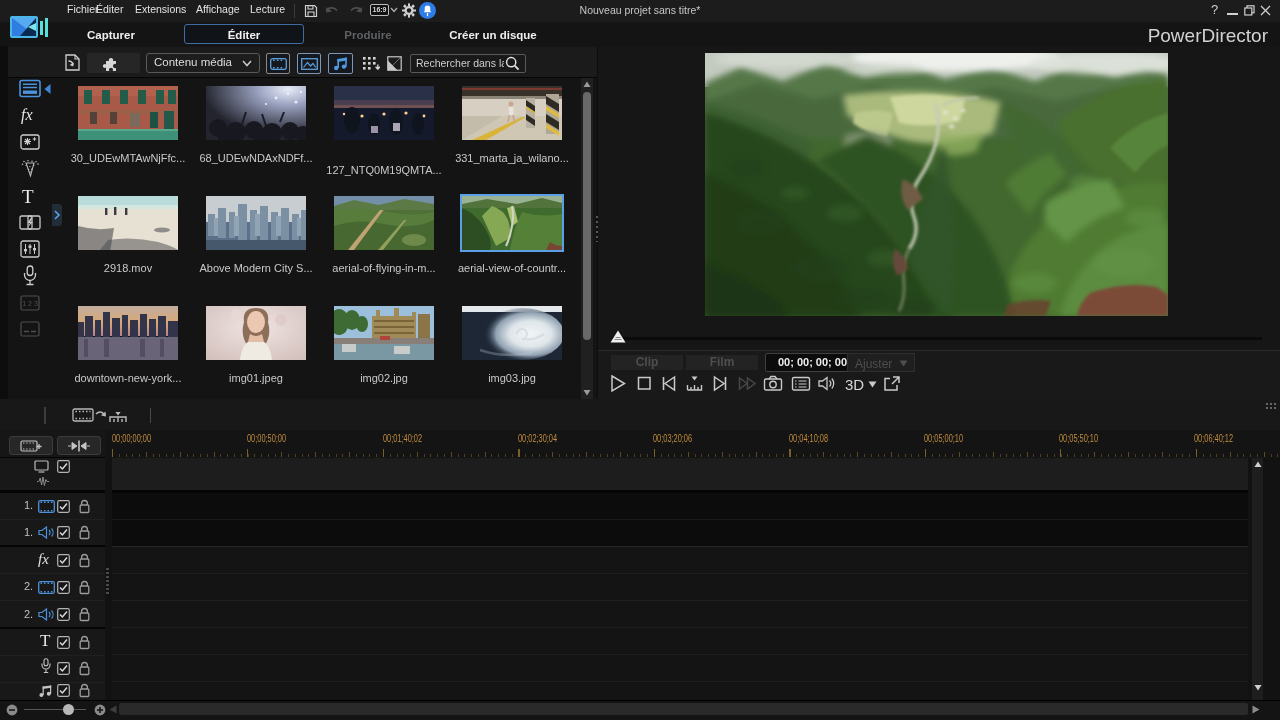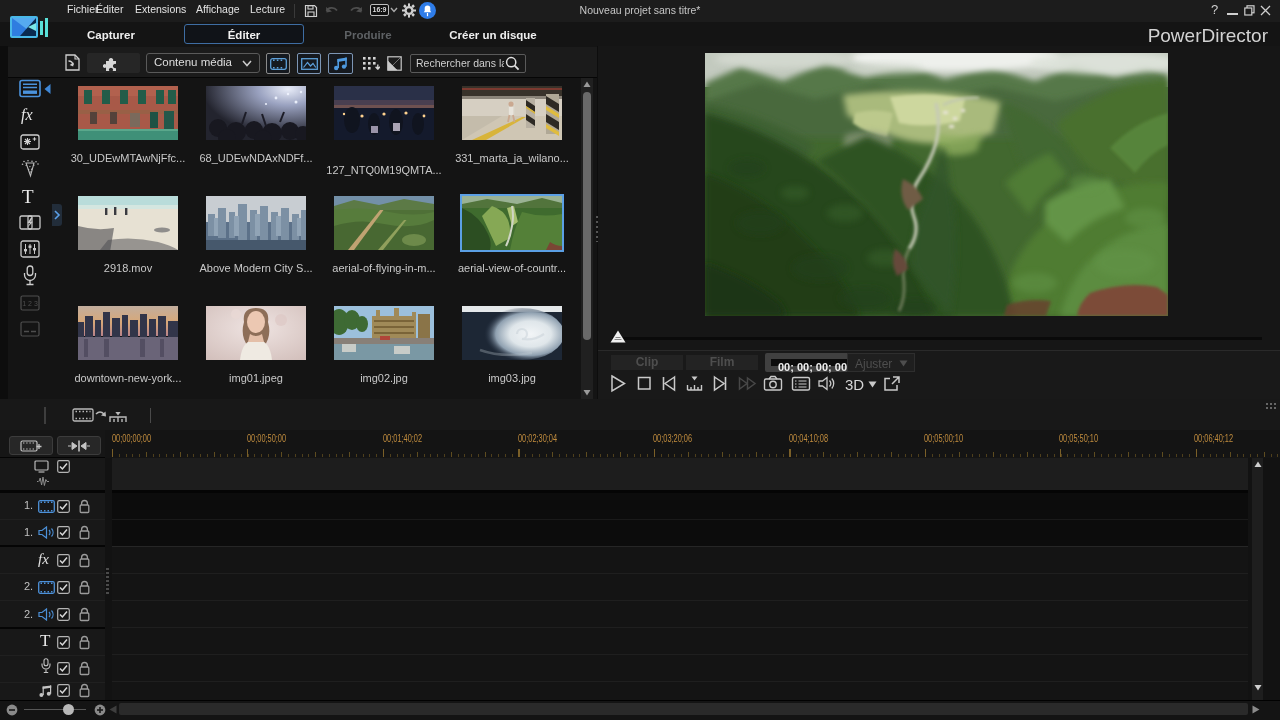--- a/index.html
+++ b/index.html
@@ -617,21 +617,21 @@
 
 <div class="abs" style="left:612px;top:337px;width:650px;height:3px;background:#0a0a0a;"></div>
 <svg class="abs" style="left:610px;top:330px" width="16" height="13" viewBox="0 0 16 13">
  <path d="M8 0.5 L15.5 12.5 H0.5 Z" fill="#f0f0f0"></path>
  <path d="M4.5 9.5 h7 M5.5 7.5 h5" stroke="#888" stroke-width="1"></path>
 </svg>
 
 <div class="abs" style="left:598px;top:350px;width:682px;height:49px;background:#191919;border-top:1px solid #2a2a2a;"></div>
 <div class="abs" style="left:611px;top:355px;width:72px;height:15px;background:#232323;color:#4e4e4e;font-size:12px;font-weight:bold;text-align:center;line-height:15px;">Clip</div>
 <div class="abs" style="left:686px;top:355px;width:72px;height:15px;background:#232323;color:#4e4e4e;font-size:12px;font-weight:bold;text-align:center;line-height:15px;">Film</div>
-<div class="abs" style="left:765px;top:353px;width:95px;height:19px;background:#0c0c0c;border:6px solid #404040;border-radius:2px;color:#ededed;font-size:11px;font-weight:bold;text-align:center;line-height:17px;">00; 00; 00; 00</div>
+<div class="abs" style="left:765px;top:353px;width:95px;height:19px;background:#0c0c0c;border:1px solid #404040;border-radius:2px;color:#ededed;font-size:11px;font-weight:bold;text-align:center;line-height:17px;">00; 00; 00; 00</div>
 <div class="abs" style="left:847px;top:353px;width:68px;height:19px;background:#1f1f1f;border:1px solid #2e2e2e;"></div>
 <div class="txt" style="left:855px;top:357px;font-size:12px;color:#4e4e4e;">Ajuster</div>
 <svg class="abs" style="left:899px;top:360px" width="9" height="7" viewBox="0 0 9 7">
       <path d="M0.5 0.5 L8.5 0.5 L4.5 6.5 Z" fill="#4e4e4e"></path>
     </svg>
 
 <svg class="abs" style="left:609px;top:374px" width="18" height="19" viewBox="0 0 18 19">
  <path d="M3 2 L15.5 9.5 L3 17 Z" fill="none" stroke="#c9c9c9" stroke-width="1.5"></path>
 </svg>
 <svg class="abs" style="left:635px;top:374px" width="18" height="19" viewBox="0 0 18 19">

